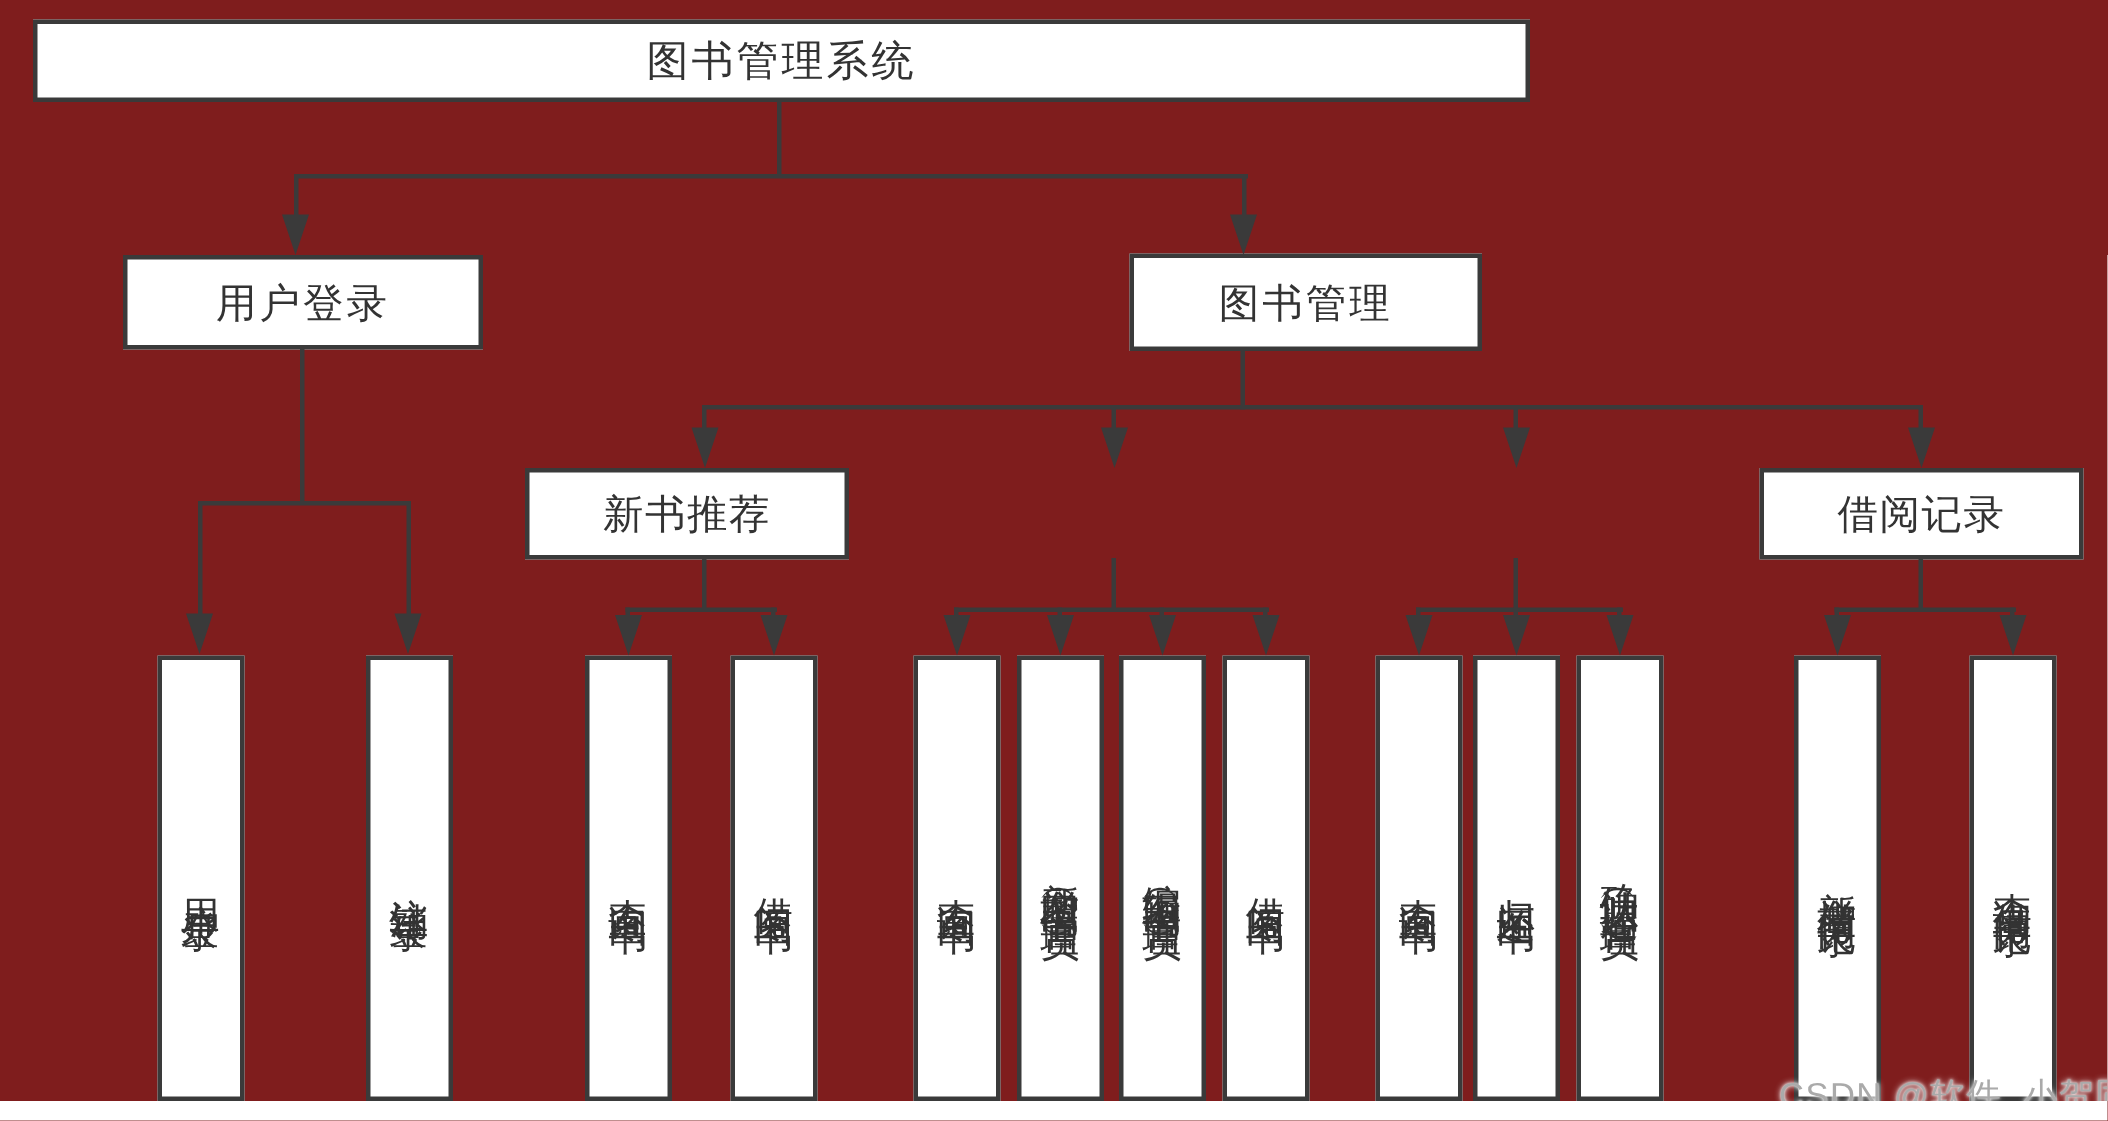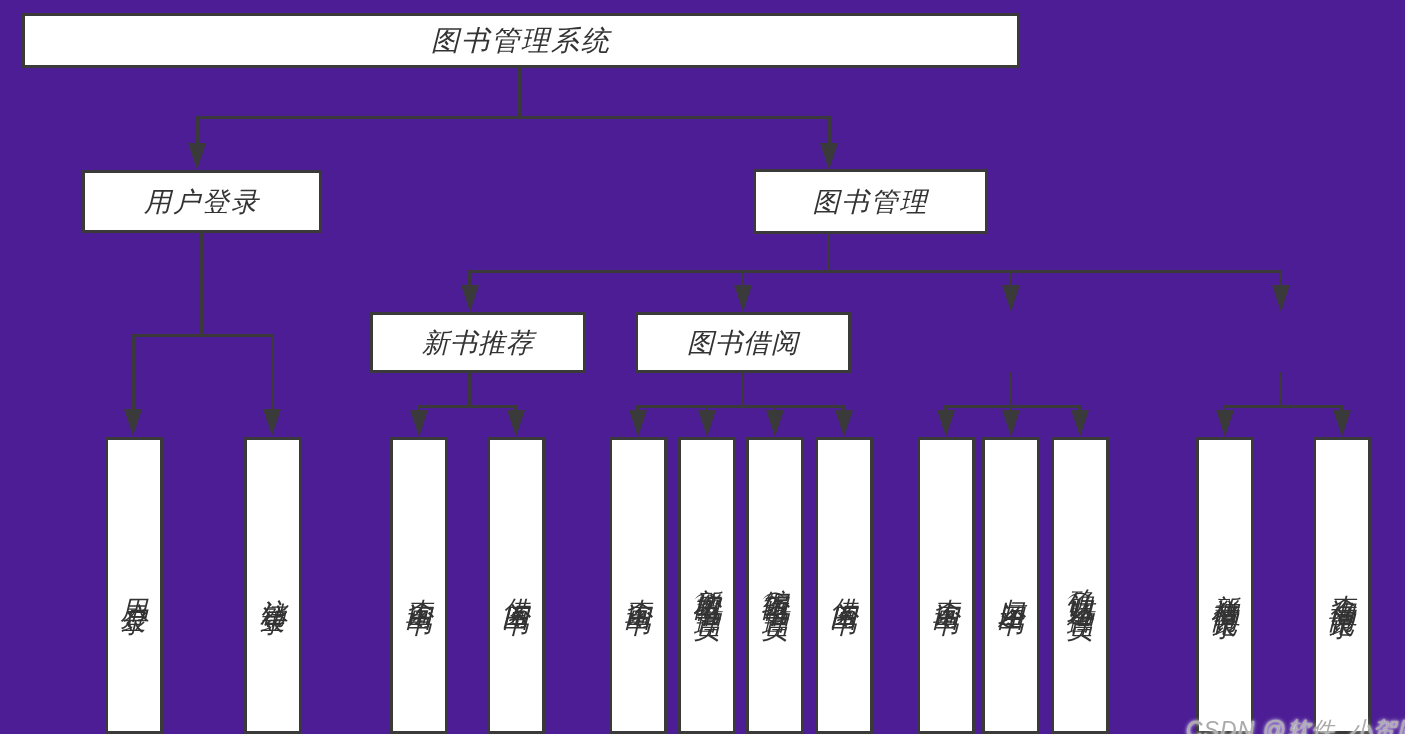--- a/index.html
+++ b/index.html
@@ -1,24 +1,23 @@
 <!DOCTYPE html>
 <html><head>
 <meta charset="utf-8">
 <style>
   html, body { margin: 0; padding: 0; background: #ffffff; }
   .canvas {
     position: relative;
     width: 1405px;
     height: 734px;
-    background: #4c1d95;
+    background: #7f1d1d;
     overflow: hidden;
     font-family: "Liberation Sans", "DejaVu Sans", sans-serif;
     color: #333333;
-    font-style: italic;
   }
   .box {
     position: absolute;
     box-sizing: border-box;
     border: 3px solid #3a3a3a;
     background: #ffffff;
     display: flex;
     align-items: center;
     justify-content: center;
   }
@@ -65,25 +64,25 @@
   </div>
 
   <div class="box lvl2" style="left:82px; top:170px; width:240px; height:63px;">
     <span>用户登录</span>
   </div>
 
   <div class="box lvl2" style="left:712px; top:169px; width:235px; height:65px;margin-left:41px;">
     <span>图书管理</span>
   </div>
 
-  <div class="box lvl3" style="left:370px;">
+  <div class="box lvl3" style="left:350px;">
     <span>新书推荐</span>
   </div>
-  <div class="box lvl3" style="left:635px;">
-    <span>图书借阅</span>
+  <div class="box lvl3" style="left:1173px;">
+    <span>借阅记录</span>
   </div>
 
   <div class="box leaf" style="left:105px;">
     <span class="vtext">用户登录</span>
   </div>
   <div class="box leaf" style="left:244px;">
     <span class="vtext">注销登录</span>
   </div>
 
   <div class="box leaf" style="left:390px;">

